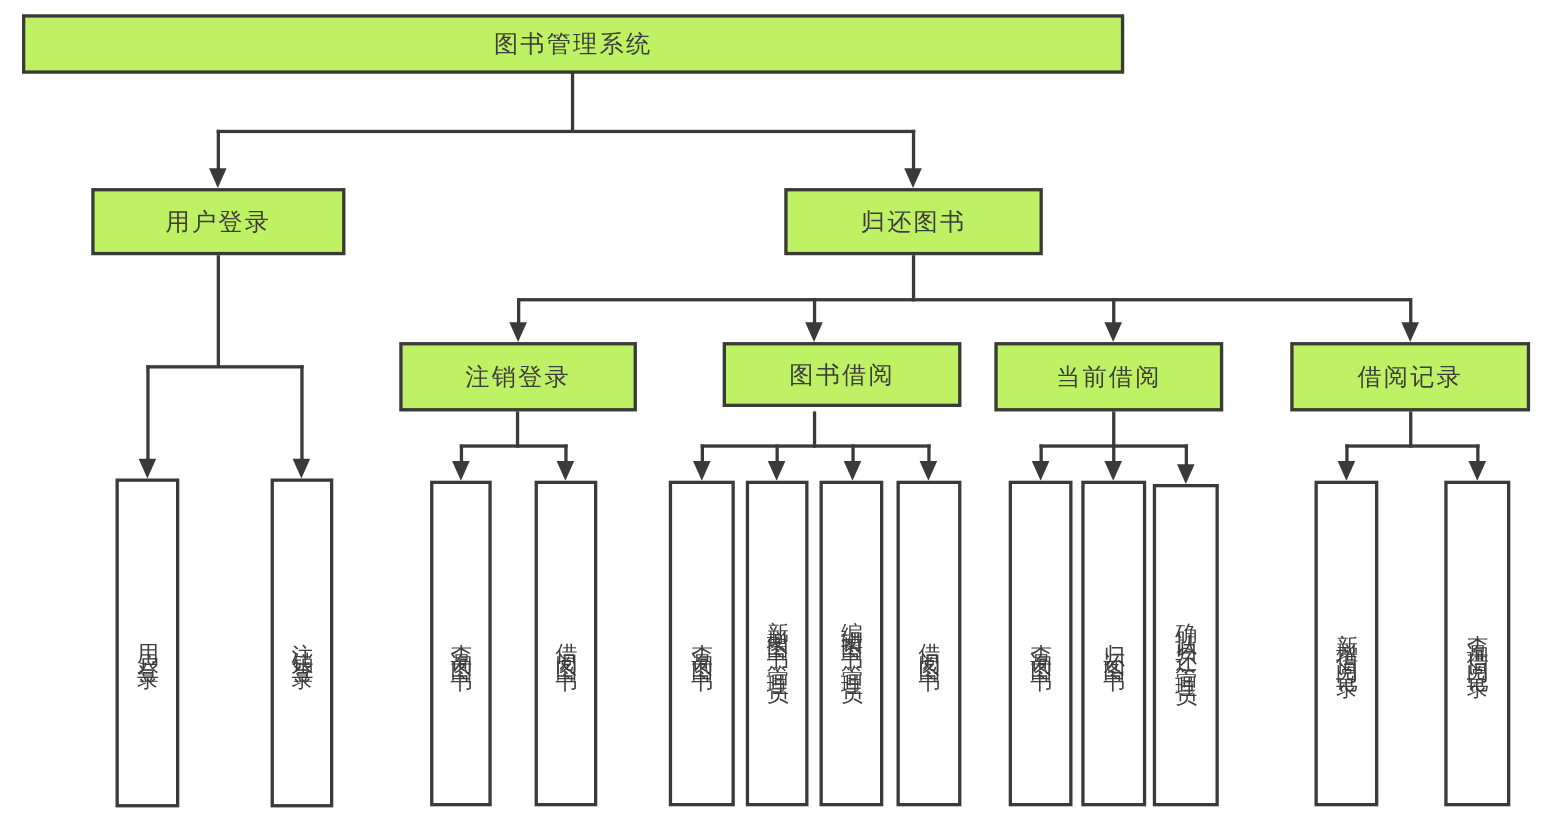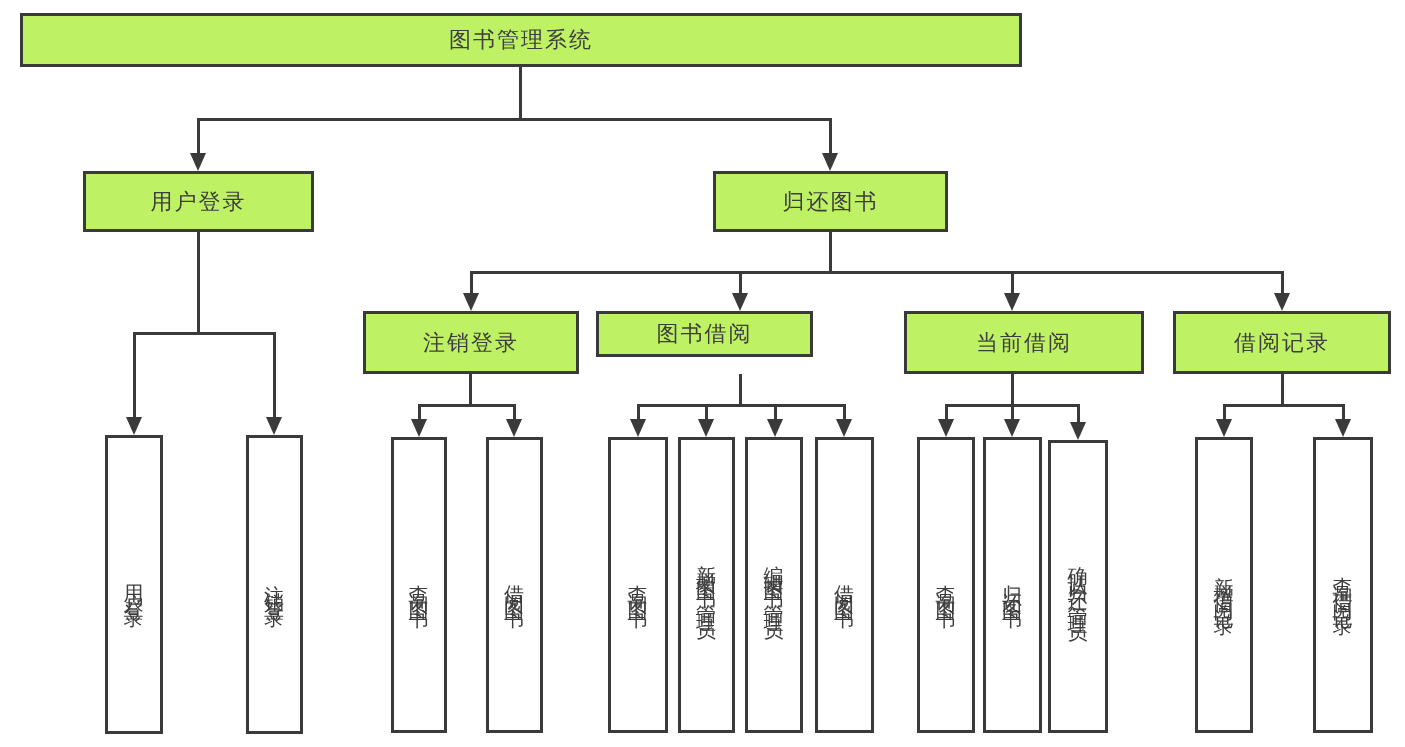--- a/index.html
+++ b/index.html
@@ -98,24 +98,24 @@
   <div class="vline" style="left:739px;top:271px;height:24px"></div>
   <div class="arrow" style="left:732px;top:293px"></div>
   <div class="vline" style="left:1011px;top:271px;height:24px"></div>
   <div class="arrow" style="left:1004px;top:293px"></div>
   <div class="vline" style="left:1281px;top:271px;height:24px"></div>
   <div class="arrow" style="left:1274px;top:293px"></div>
 
   <div class="box" style="left:363px;top:311px;width:216px;height:63px">
     <span class="lbl">注销登录</span>
   </div>
-  <div class="box" style="left:596px;top:311px;width:217px;height:46px">
+  <div class="box" style="left:657px;top:311px;width:217px;height:59px">
     <span class="lbl">图书借阅</span>
   </div>
-  <div class="box" style="left:904px;top:311px;width:240px;height:63px">
+  <div class="box" style="left:904px;top:311px;width:208px;height:63px">
     <span class="lbl">当前借阅</span>
   </div>
   <div class="box" style="left:1173px;top:311px;width:218px;height:63px">
     <span class="lbl">借阅记录</span>
   </div>
 
   <div class="vline" style="left:469px;top:374px;height:33px"></div>
   <div class="hline" style="left:418px;top:404px;width:98px"></div>
   <div class="vline" style="left:418px;top:404px;height:16px"></div>
   <div class="arrow" style="left:411px;top:419px"></div>

